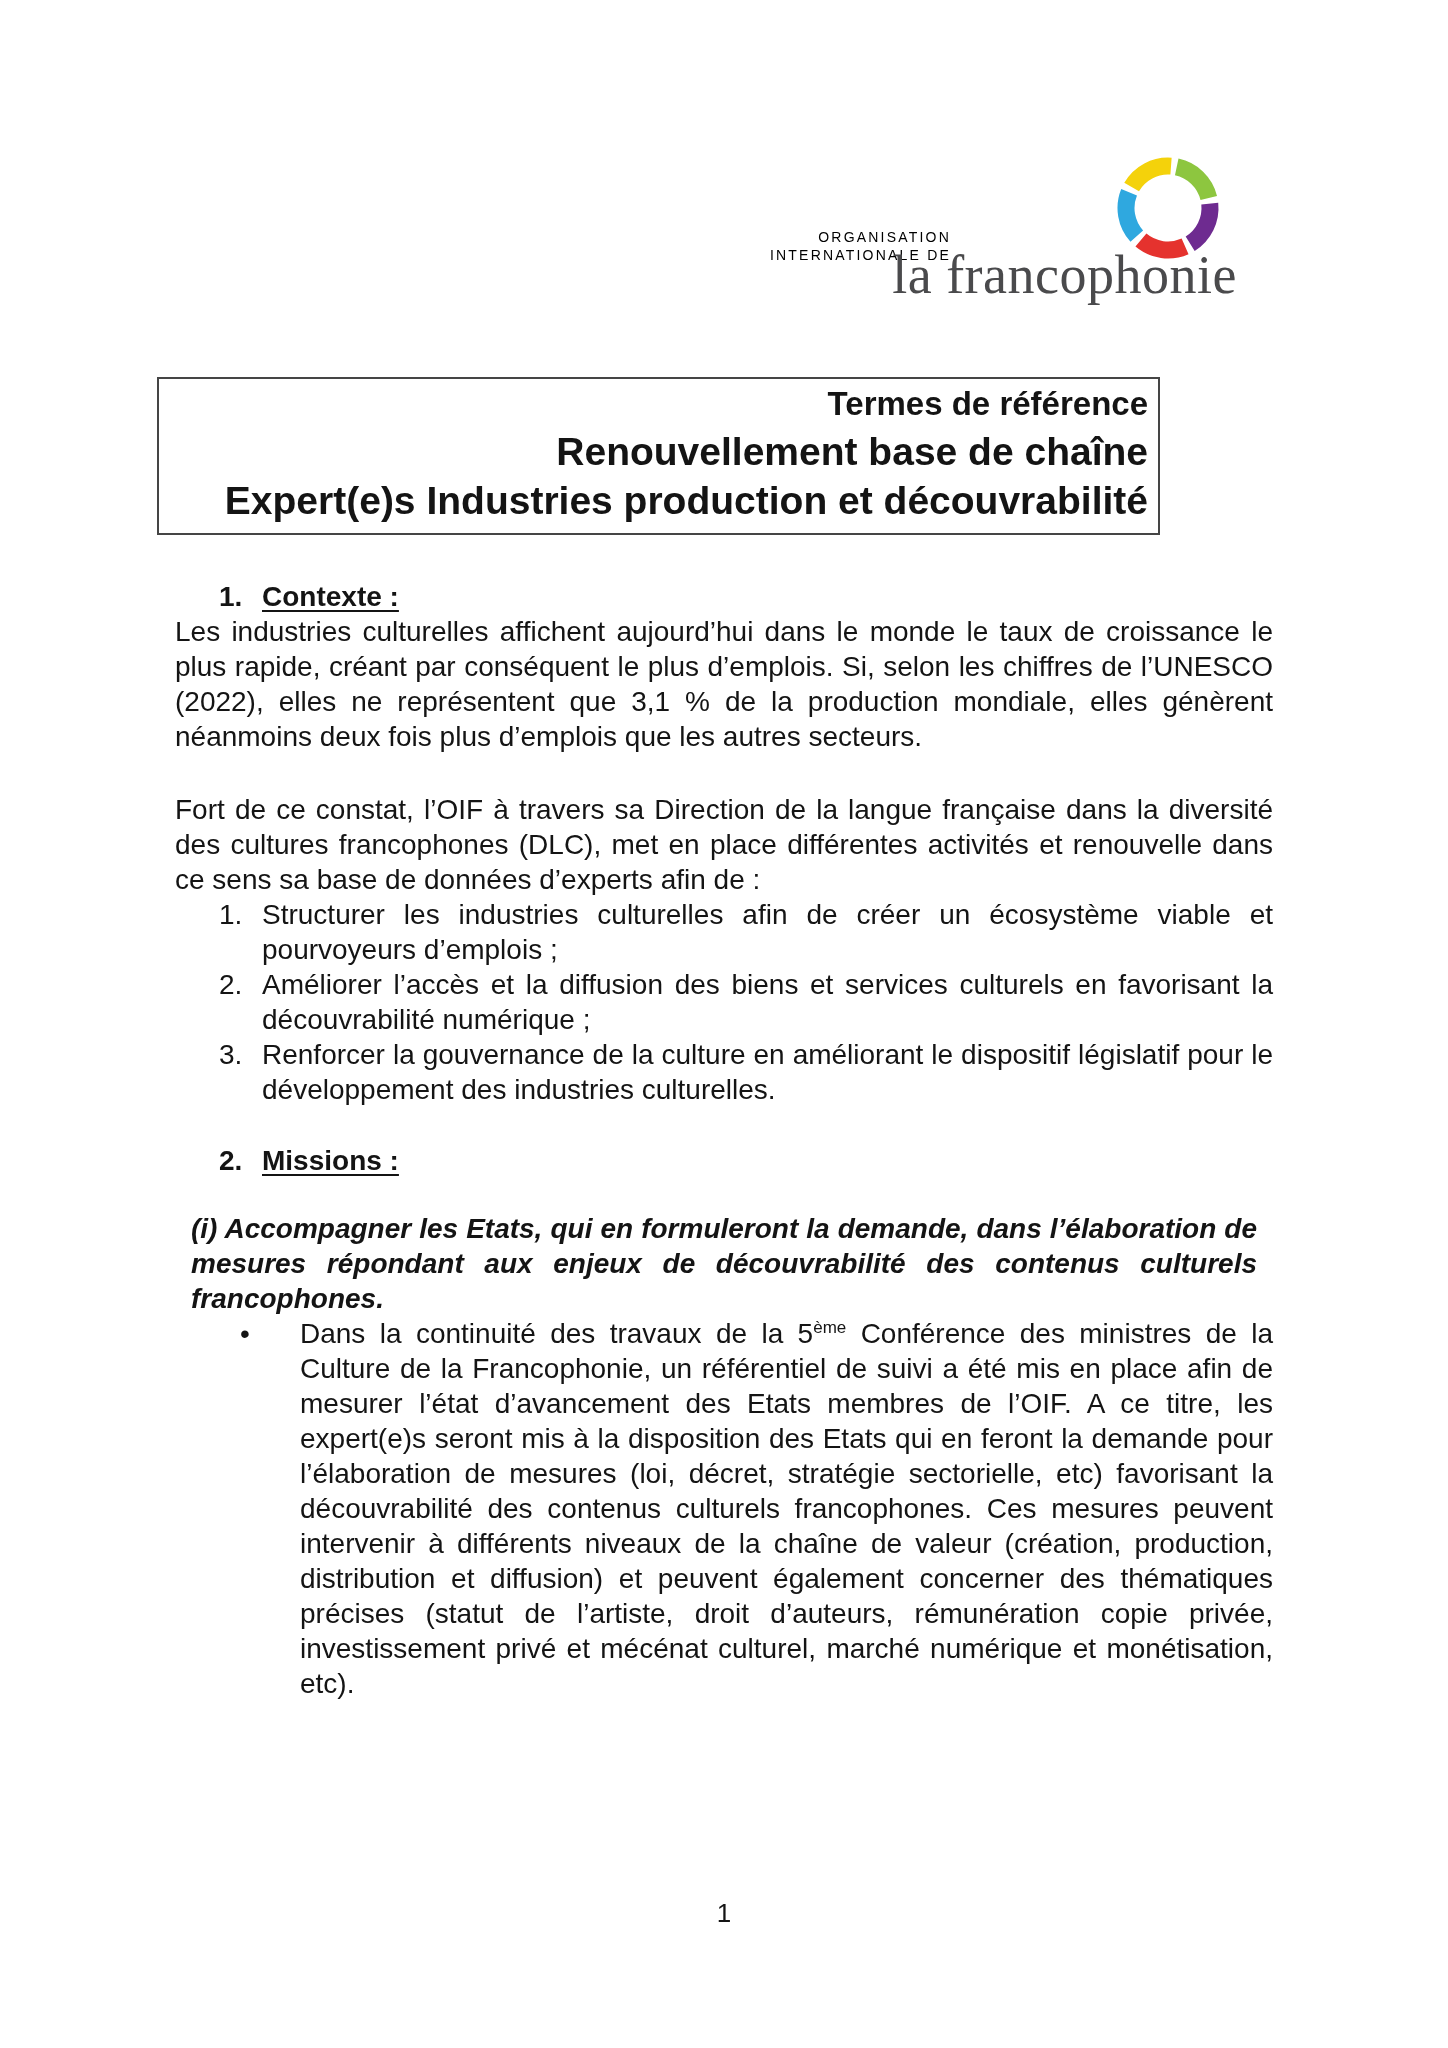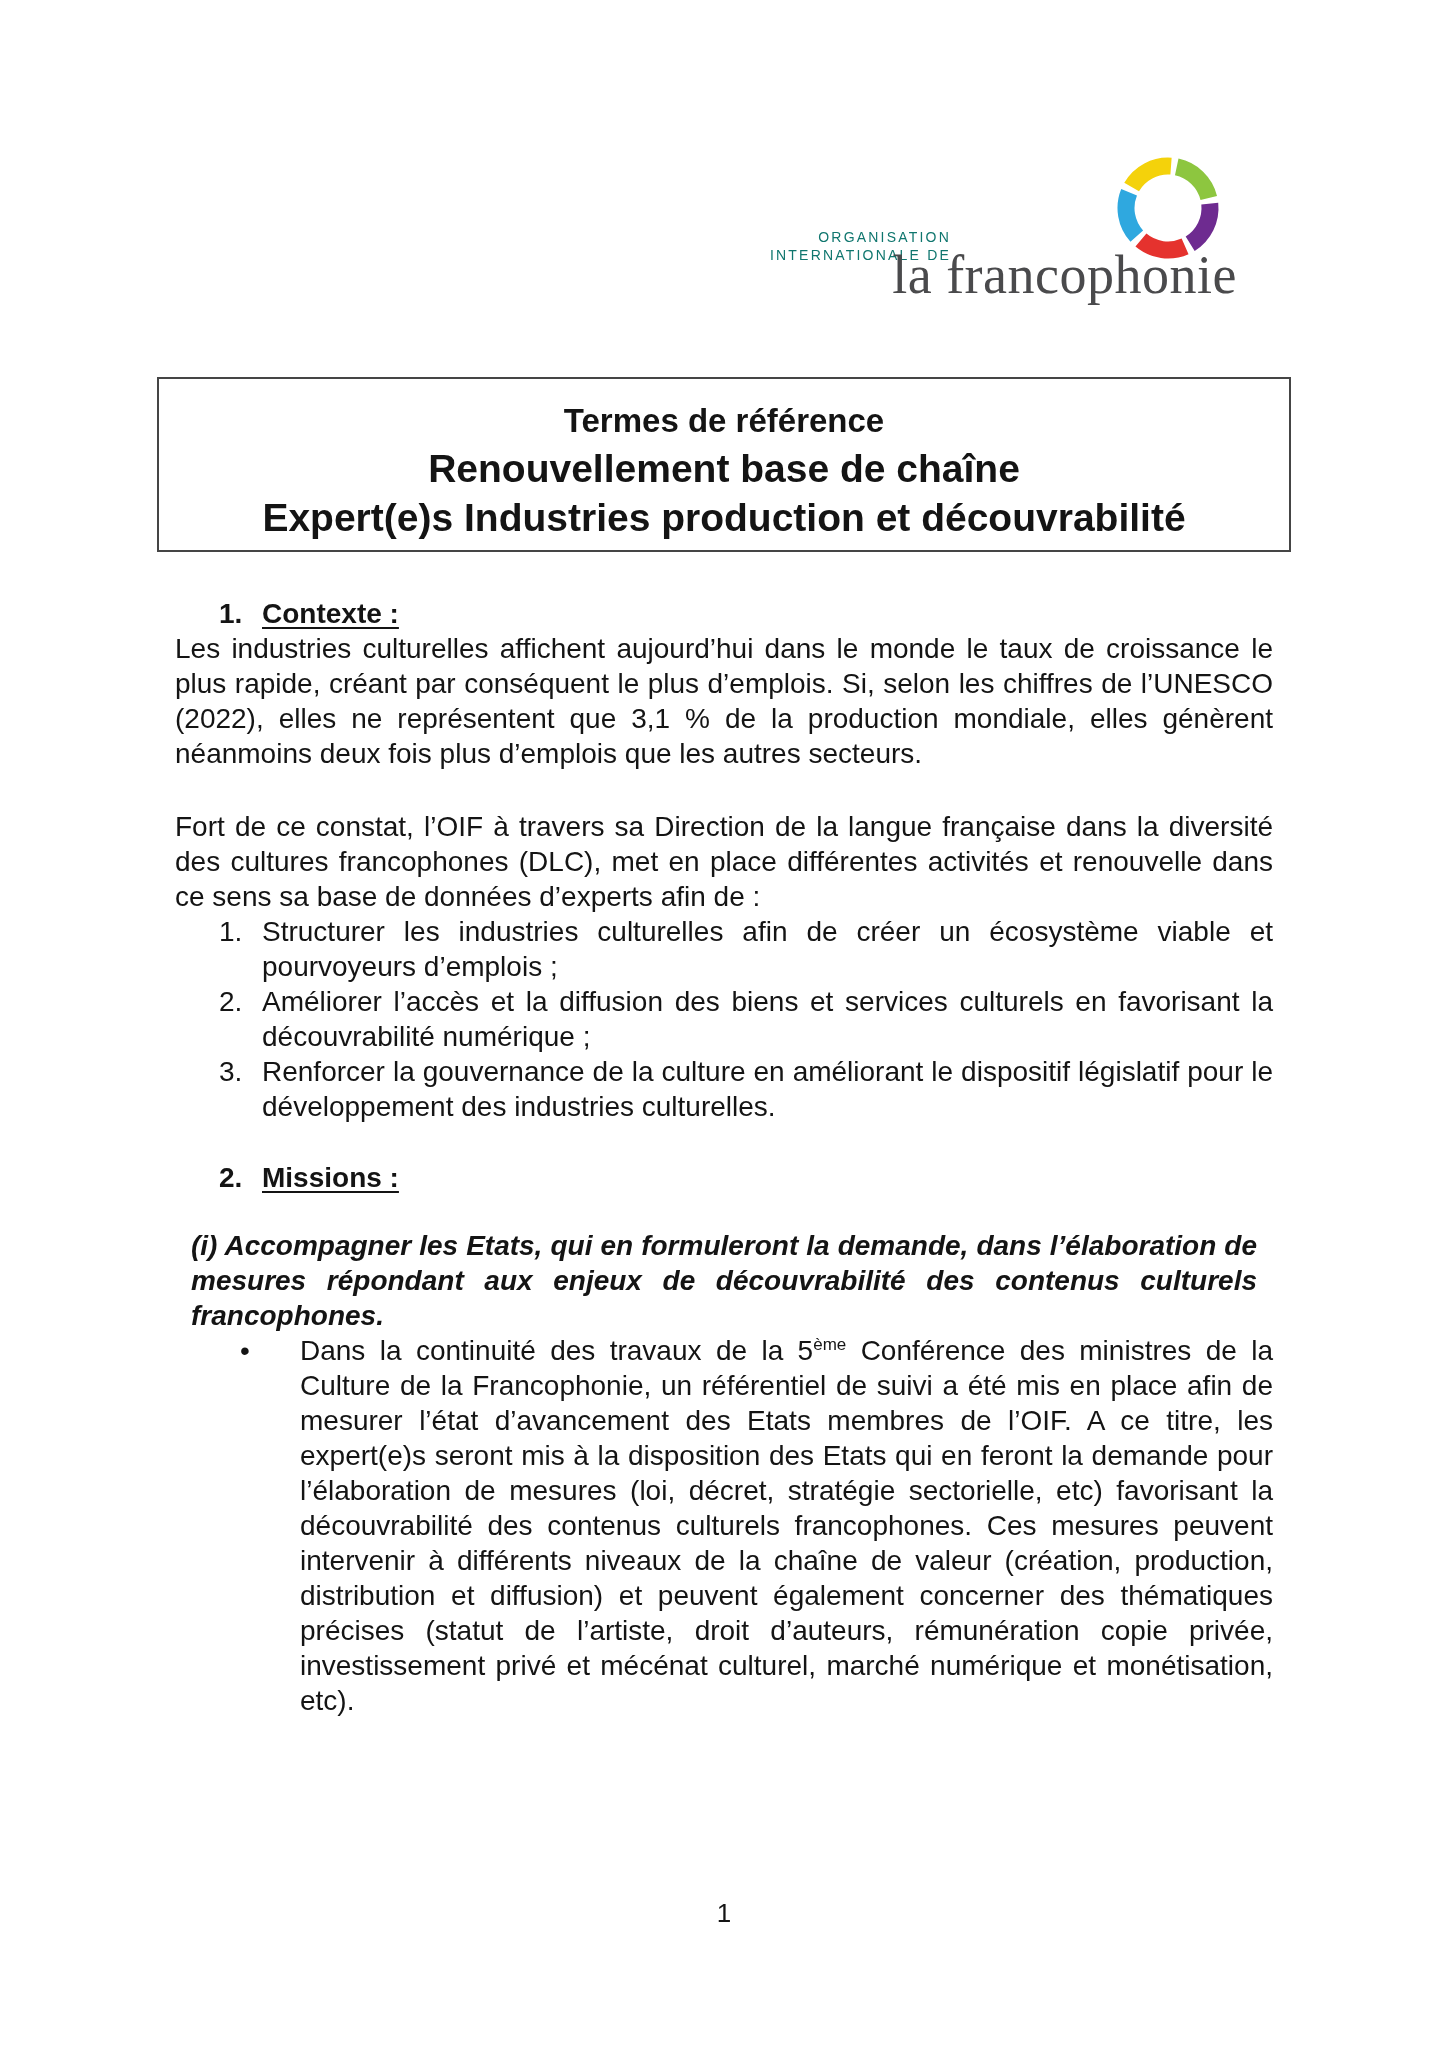--- a/index.html
+++ b/index.html
@@ -17,40 +17,40 @@
   .dept {
     position:absolute; left:175px; top:203px;
     font-size:23px; font-weight:bold; line-height:34px;
     color:#111;
   }
   .logo { position:absolute; left:845px; top:140px; width:400px; height:175px; }
   .logo-caps {
     position:absolute; right:294px; top:88px;
     text-align:right; white-space:nowrap;
     font-size:14px; line-height:18px; letter-spacing:2.2px;
-    color:#0f766e;
+    color:#000000;
   }
   .logo-ring { position:absolute; right:25px; top:16px; width:104px; height:104px; }
   .logo-wordmark {
     position:absolute; right:8px; top:104px;
     font-family:"Liberation Serif", serif;
     font-size:54px; letter-spacing:0.5px;
     color:#4a4a4c; white-space:nowrap;
   }
 
   
   .content { position:absolute; left:175px; top:0; width:1098px; }
 
   .title-box {
     box-sizing:border-box;
     margin:377px 0 44px -18px;
-    width:1134px;
+    width:1003px;
     border:2px solid #454545;
-    text-align:center;
-    padding:19px 10px 8px;
+    text-align:right;
+    padding:2px 10px 8px;
   }
   .tb-line1 { font-size:33px; font-weight:bold; line-height:46px; }
   .tb-line2, .tb-line3 { font-size:39px; font-weight:bold; line-height:49px; }
 
   .section-heading {
     position:relative; padding-left:87px;
     font-size:28px; font-weight:bold; line-height:35px;
     margin:0;
   }
   .section-heading .num { position:absolute; left:44px; }

